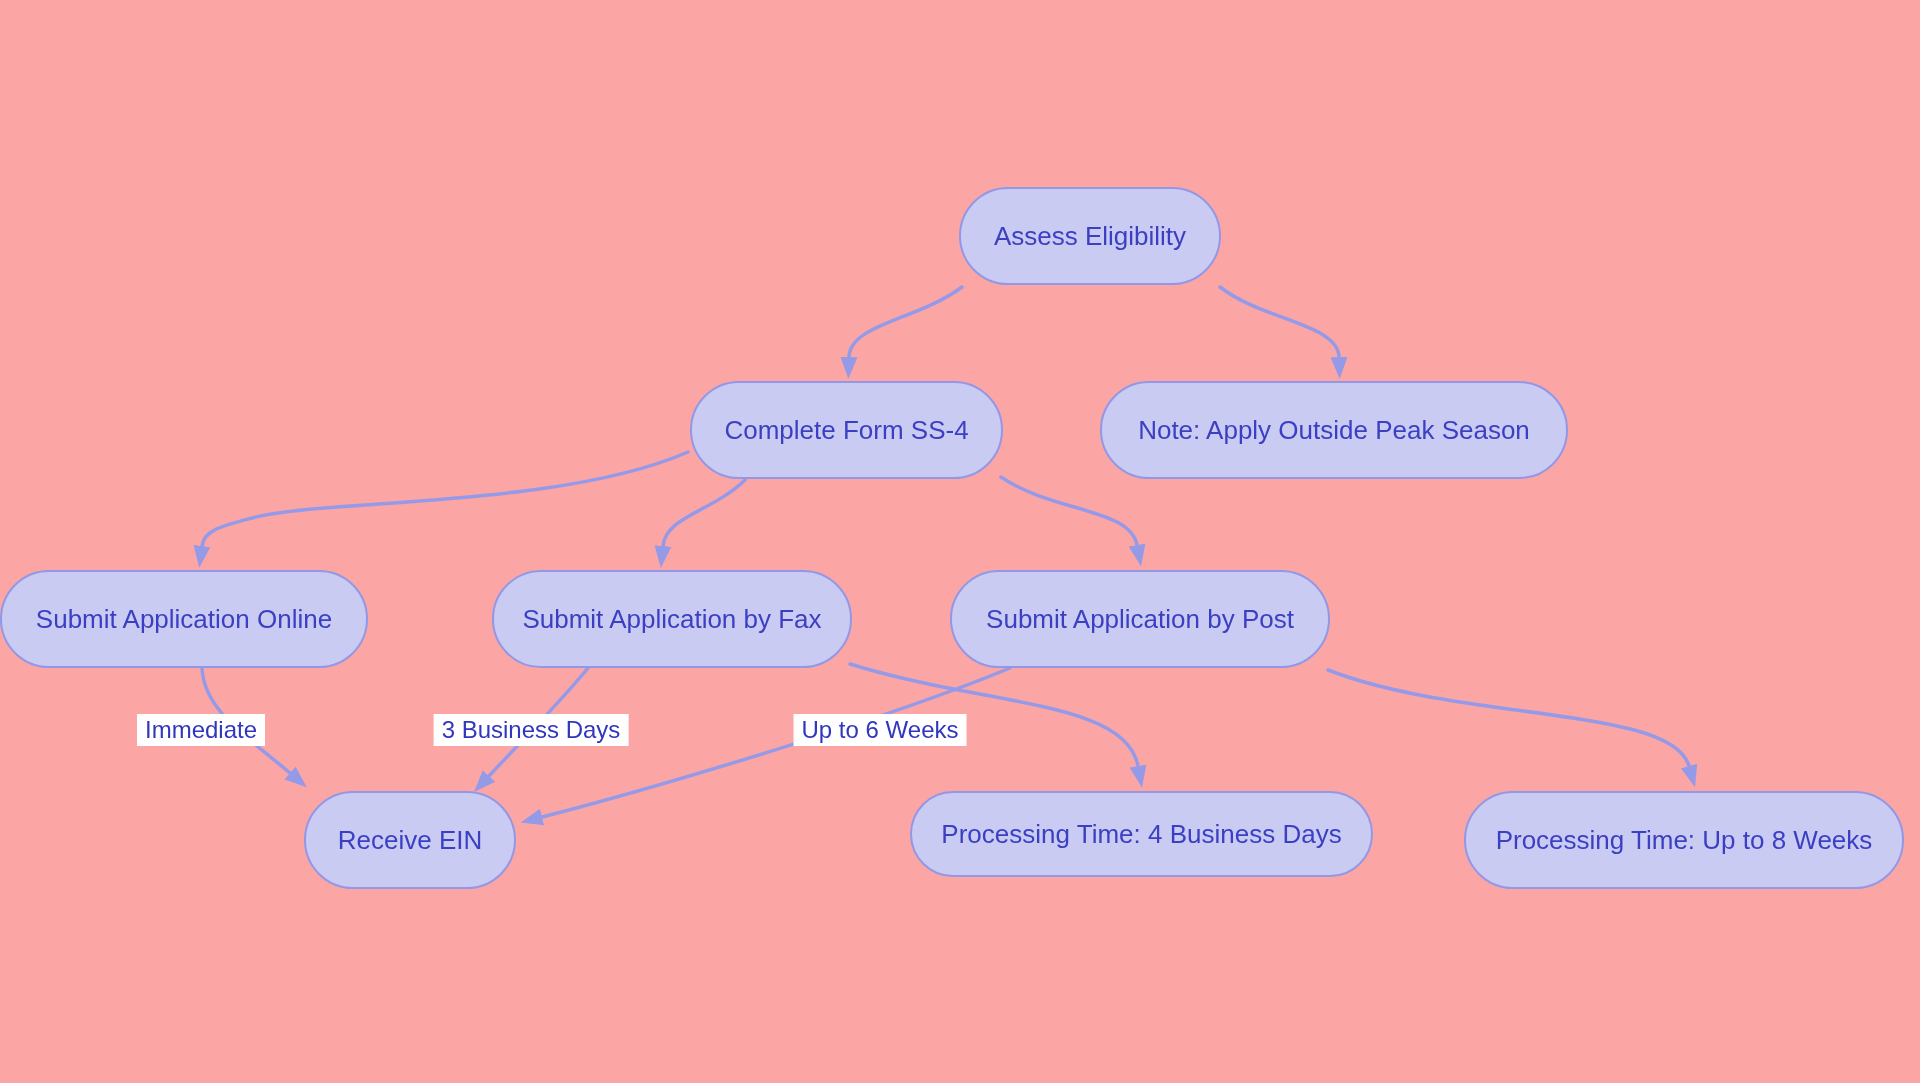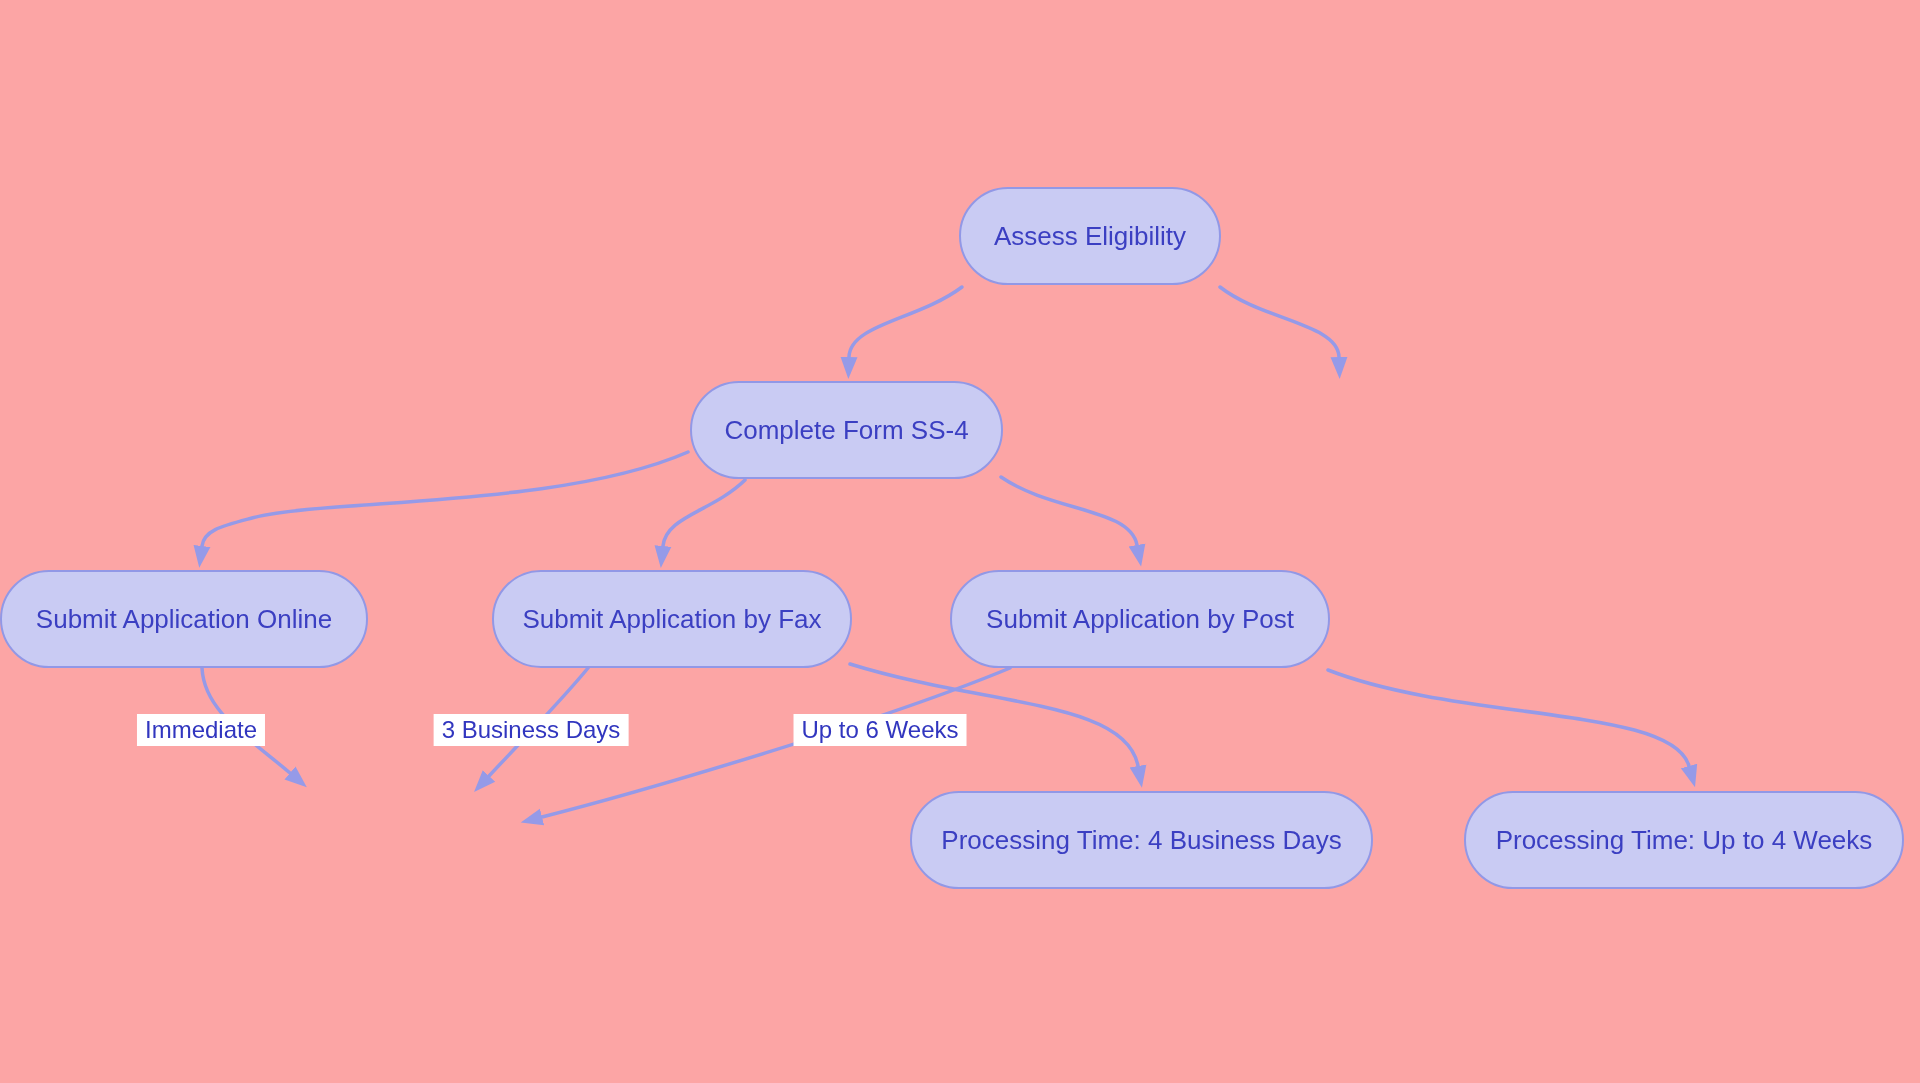--- a/index.html
+++ b/index.html
@@ -52,21 +52,21 @@
     white-space: nowrap;
   }
   
   .n-assess   { left: 959px;  top: 187px; width: 262px; height: 98px; }
   .n-ss4      { left: 690px;  top: 381px; width: 313px; height: 98px; }
   .n-note     { left: 1100px; top: 381px; width: 468px; height: 98px; }
   .n-online   { left: 0;   top: 570px; width: 368px; height: 98px; }
   .n-fax      { left: 492px;  top: 570px; width: 360px; height: 98px; }
   .n-post     { left: 950px;  top: 570px; width: 380px; height: 98px; }
   .n-ein      { left: 304px;  top: 791px; width: 212px; height: 98px; }
-  .n-proc4bd  { left: 910px;  top: 791px; width: 463px; height: 98px; }
+  .n-proc4bd  { left: 910px;  top: 791px; width: 463px; height: 86px; }
   .n-procup4w { left: 1464px; top: 791px; width: 440px; height: 98px; }
   
   .l-immediate { left: 201px; top: 730px; }
   .l-4bd       { left: 531px; top: 730px; }
   .l-up4w      { left: 880px; top: 730px; }
 </style>
 </head>
 <body>
 
 <div class="canvas">
@@ -88,33 +88,39 @@
     <path d="M850,664 C985,706 1126,700 1138,766" marker-end="url(#arrow)"></path>
     <path d="M1328,670 C1462,722 1672,706 1689,766" marker-end="url(#arrow)"></path>
   </svg>
 
   <div class="node n-assess">
     <span>Assess Eligibility</span>
   </div>
   <div class="node n-ss4">
     <span>Complete Form SS-4</span>
   </div>
+  <div class="node n-note">
+    <span>Note: Apply Outside Peak Season</span>
+  </div>
   <div class="node n-online">
     <span>Submit Application Online</span>
   </div>
   <div class="node n-post">
     <span>Submit Application by Post</span>
   </div>
   <div class="node n-fax">
     <span>Submit Application by Fax</span>
   </div>
+  <div class="node n-ein">
+    <span>Receive EIN</span>
+  </div>
   <div class="node n-proc4bd">
     <span>Processing Time: 4 Business Days</span>
   </div>
   <div class="node n-procup4w">
-    <span>Processing Time: Up to 4 Weeks</span>
+    <span>Processing Time: Up to 8 Weeks</span>
   </div>
 
   <div class="edge-label l-immediate">Immediate</div>
   <div class="edge-label l-4bd">3 Business Days</div>
   <div class="edge-label l-up4w">Up to 6 Weeks</div>
 
 </div>
 
 </body></html>

